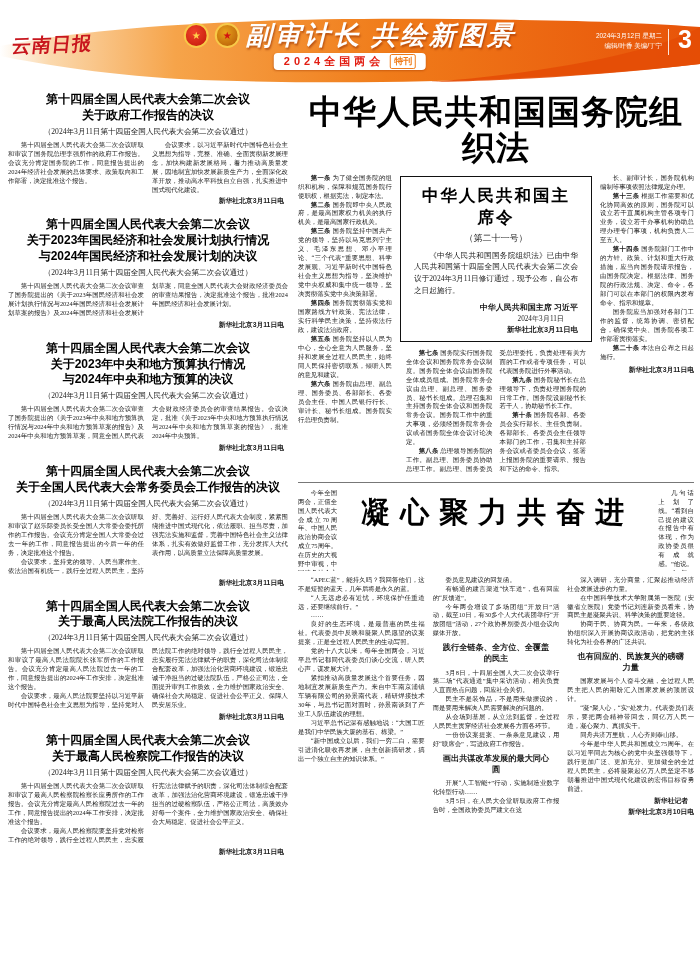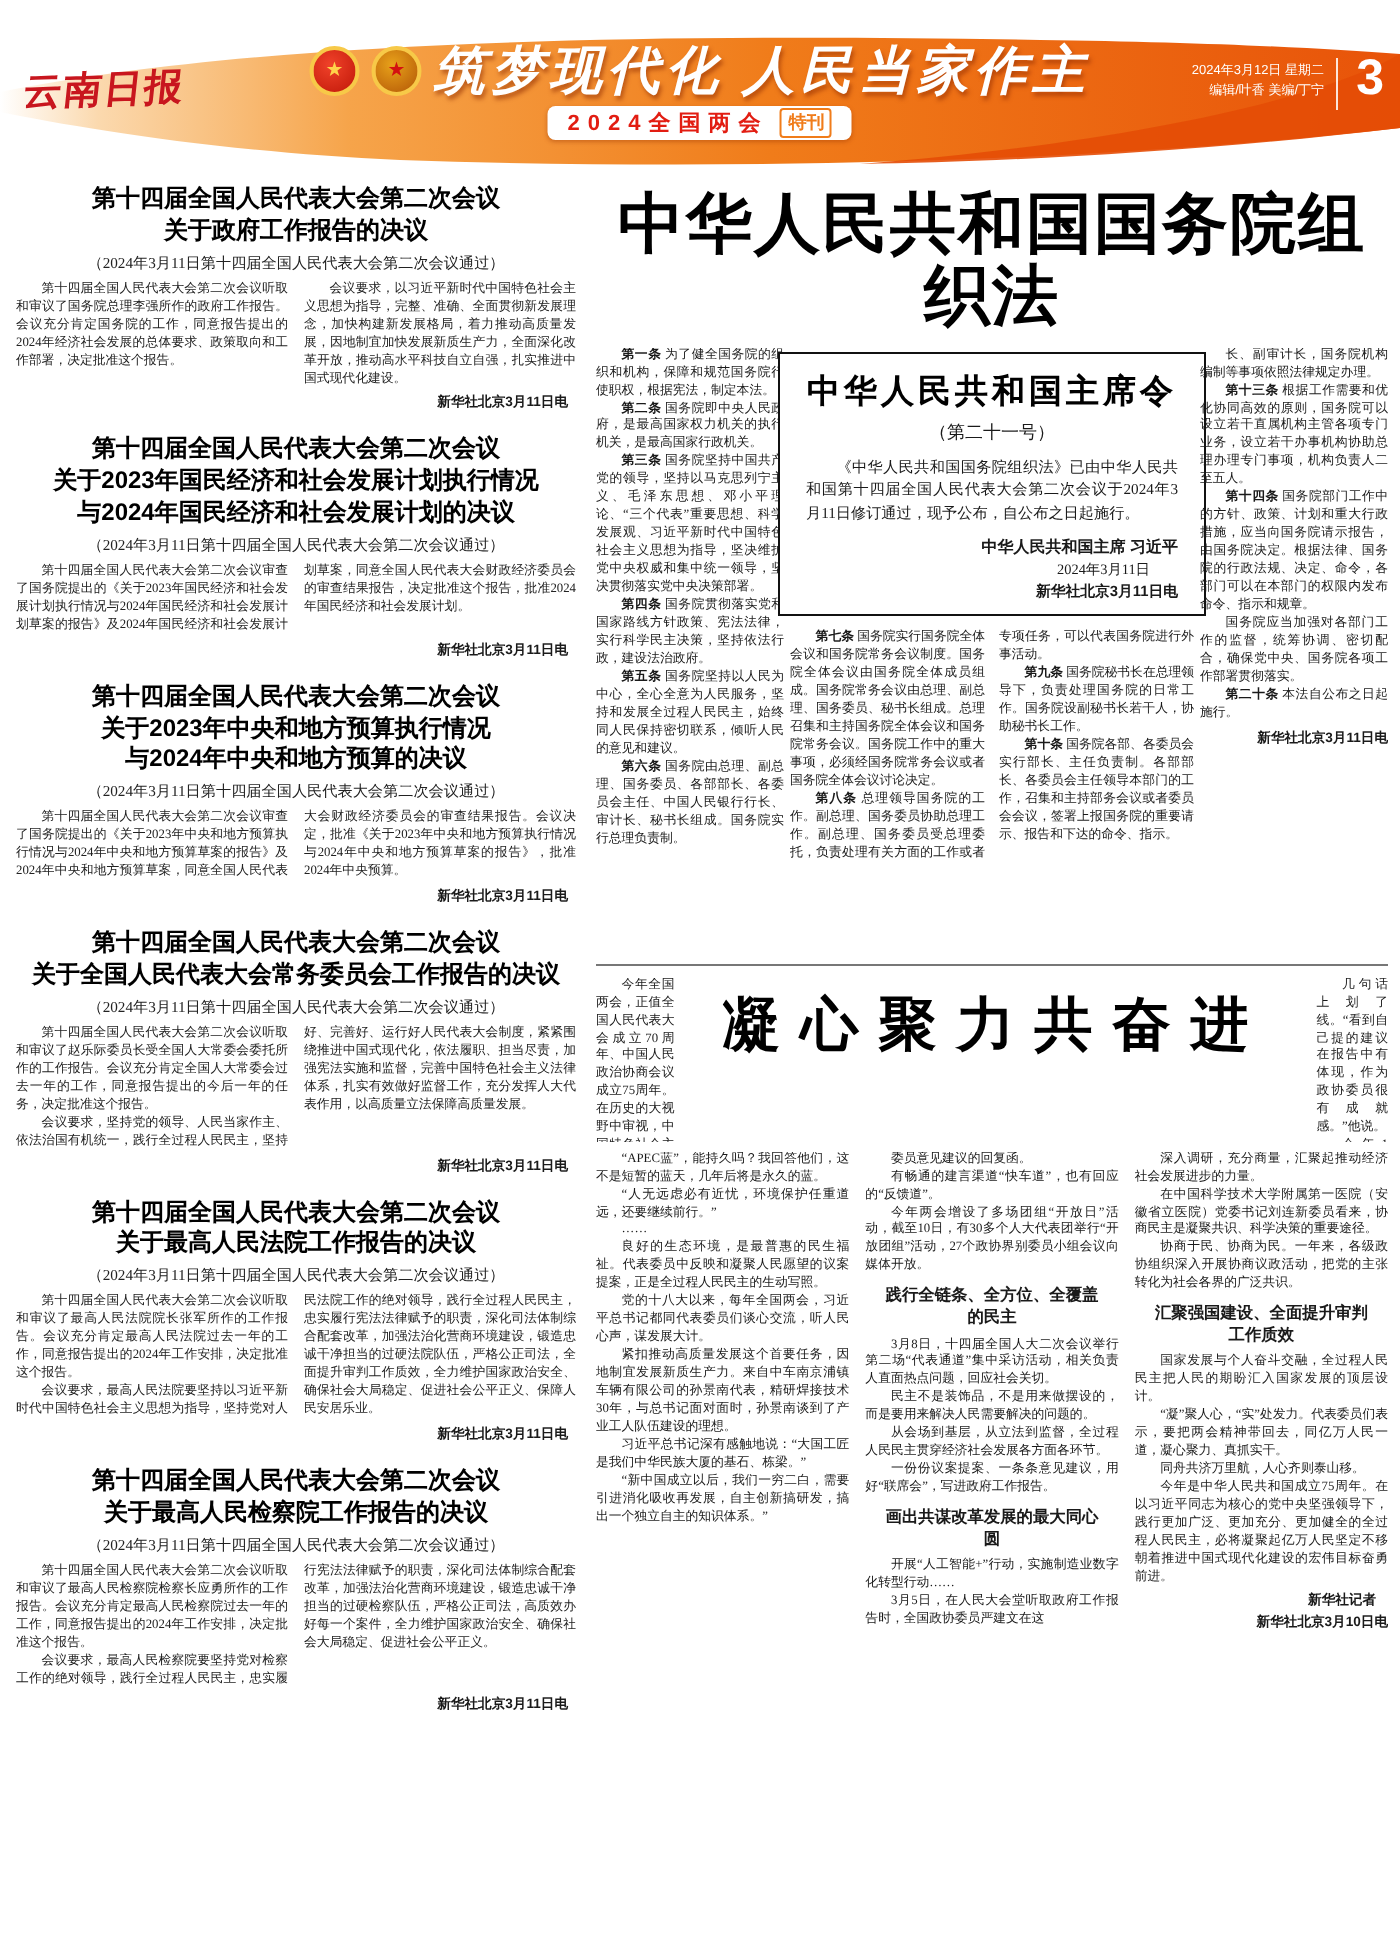--- a/index.html
+++ b/index.html
@@ -36,21 +36,21 @@
     text-align:center;white-space:pre-line;color:#000;}
   .art-sub{font-size:7.6px;text-align:center;color:#222;margin:3px 0 4px;}
   .art-body{column-count:2;column-gap:8px;font-size:6.4px;line-height:1.4;text-align:justify;color:#222;}
   .art-body p{margin:0;text-indent:2em;}
   .art-wire{font-family:"Liberation Sans",sans-serif;font-weight:bold;font-size:6.8px;text-align:right;margin-top:2px;padding-right:4px;}
 
   
   .main-headline{font-family:"Liberation Sans",sans-serif;font-weight:bold;font-size:33px;text-align:center;
     letter-spacing:1px;color:#000;line-height:1.1;margin-top:2px;}
   .main-sub{font-size:8.6px;line-height:1.55;color:#222;padding:4px 24px 0;text-align:justify;text-indent:2em;}
-  .main-body{display:flex;gap:3px;height:300px;overflow:hidden;margin-top:7px;}
+  .main-body{display:flex;gap:14px;height:300px;overflow:hidden;margin-top:7px;}
   .law-col{width:94px;font-size:6.4px;line-height:1.4;text-align:justify;}
   .law-mid{flex:1;}
   .law-p{margin:0;text-indent:2em;}
   .law-p .lead{font-family:"Liberation Sans",sans-serif;font-weight:bold;}
   .law-p .lead:empty{display:none;}
   .mid-cols{column-count:2;column-gap:7px;font-size:6.4px;line-height:1.4;text-align:justify;margin-top:7px;}
   .law-wire{font-family:"Liberation Sans",sans-serif;font-weight:bold;font-size:6.8px;text-align:right;margin-top:3px;}
 
   .decree-box{border:1px solid #111;margin:2px -6px 0;padding:8px 13px 6px;background:#fff;}
   .decree-title{font-family:"Liberation Sans",sans-serif;font-weight:bold;font-size:16.5px;letter-spacing:2px;text-align:center;color:#000;}
@@ -93,21 +93,21 @@
         <stop offset="1" stop-color="#e85309"></stop>
       </linearGradient>
     </defs>
     <path d="M0,34 C120,10 300,4 520,8 C600,9 660,12 700,15 L700,52 C560,68 380,74 200,68 C110,64 40,52 0,44 Z" fill="url(#rg)"></path>
     <path d="M700,15 L700,52 C600,64 500,69 430,70 C560,60 660,38 700,15 Z" fill="#e44d06" opacity="0.9"></path>
   </svg>
   <div class="mh-logo">云南日报</div>
   <div class="mh-center">
     <span class="emblem nat">★</span>
     <span class="emblem cppcc">★</span>
-    <span class="mh-slogan">筑梦现代化 人民当家作主</span>
+    <span class="mh-slogan">副审计长 共绘新图景</span>
   </div>
   <div class="mh-badge">
     <span class="b1">2024全国两会</span>
     <span class="b2">特刊</span>
   </div>
   <div class="mh-right">
     <div>2024年3月12日 星期二</div>
     <div>编辑/叶香 美编/丁宁</div>
   </div>
   <div class="mh-div"></div>
@@ -305,21 +305,21 @@
               <div>
                 <p class="f-p">深入调研，充分商量，汇聚起推动经济社会发展进步的力量。</p>
               </div>
               <div>
                 <p class="f-p">在中国科学技术大学附属第一医院（安徽省立医院）党委书记刘连新委员看来，协商民主是凝聚共识、科学决策的重要途径。</p>
               </div>
               <div>
                 <p class="f-p">协商于民、协商为民。一年来，各级政协组织深入开展协商议政活动，把党的主张转化为社会各界的广泛共识。</p>
               </div>
               <div>
-                <div class="f-sub">汇聚强国建设、全面提升审判工作质效</div>
+                <div class="f-sub">也有回应的、民族复兴的磅礴力量</div>
               </div>
               <div>
                 <p class="f-p">国家发展与个人奋斗交融，全过程人民民主把人民的期盼汇入国家发展的顶层设计。</p>
               </div>
               <div>
                 <p class="f-p">“凝”聚人心，“实”处发力。代表委员们表示，要把两会精神带回去，同亿万人民一道，凝心聚力、真抓实干。</p>
               </div>
               <div>
                 <p class="f-p">同舟共济万里航，人心齐则泰山移。</p>
               </div>

